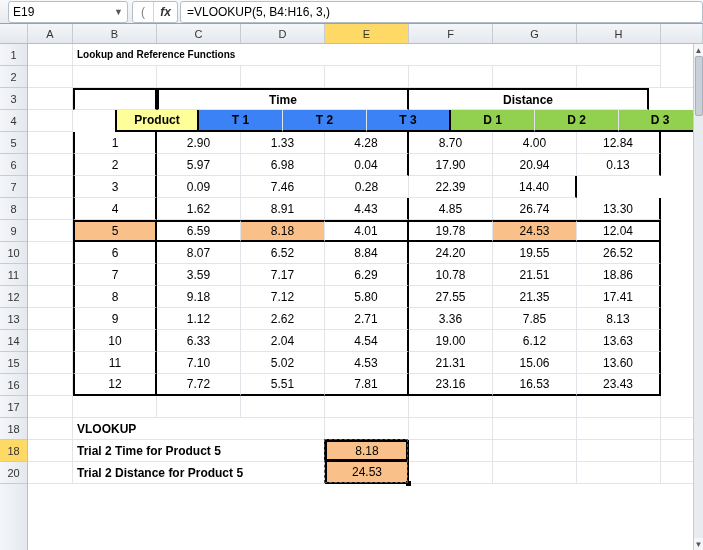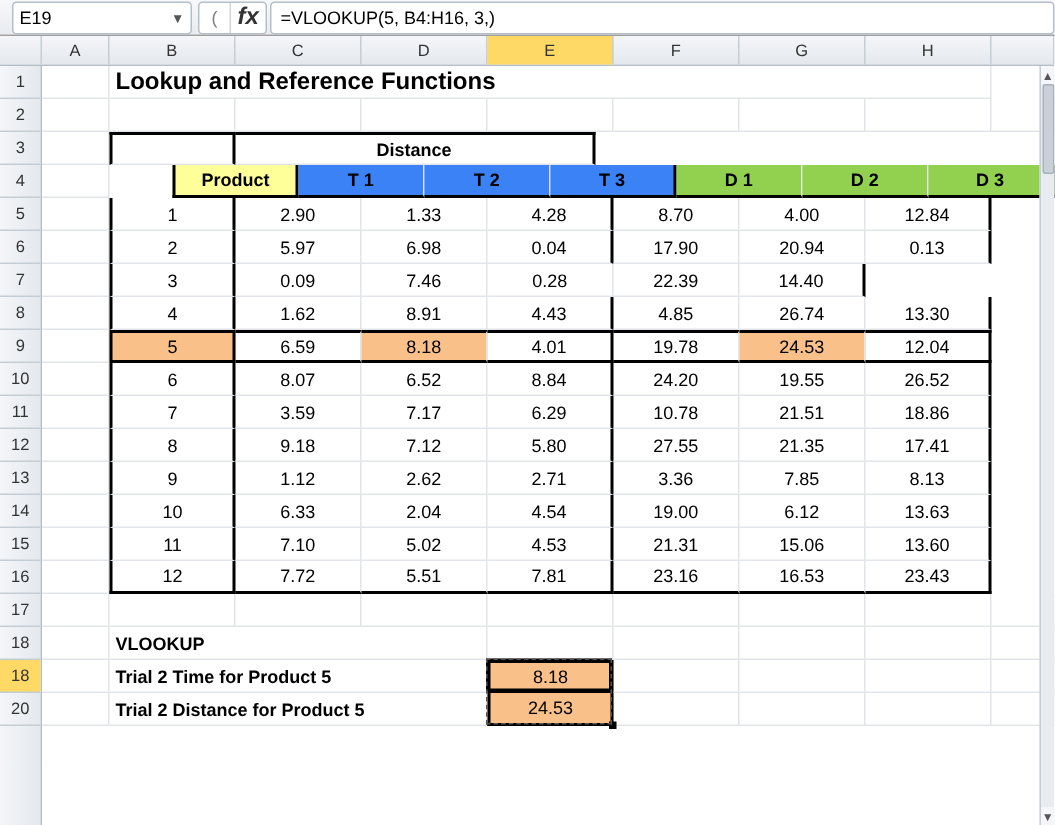--- a/index.html
+++ b/index.html
@@ -5,21 +5,21 @@
   * { box-sizing: border-box; margin: 0; padding: 0; }
   body { font-family: Arial, sans-serif; font-size: 12px; background: #fff; color: #000; overflow: hidden; }
   .app { width: 703px; height: 550px; position: relative; }
 
   
   .fbar { display: flex; align-items: center; height: 24px; border-bottom: 1px solid #a0a0a0; background: linear-gradient(#f7f8fa,#e8ebef); padding: 0; }
   .namebox { display: flex; align-items: center; width: 120px; height: 22px; border: 1px solid #b5bfc9; border-radius: 3px; margin: 0 4px 0 8px; background: #fff; padding: 0 4px; font-size: 12px; }
   .namebox .arrow { margin-left: auto; font-size: 9px; color: #555; }
   .fx-btn-group { display: flex; align-items: center; height: 22px; border: 1px solid #b5bfc9; border-radius: 3px; background: #fff; margin-right: 2px;}
   .fx-btn { width: 20px; height: 20px; display: flex; align-items: center; justify-content: center; color: #808080; font-size: 12px;}
-  .fx-sym { width: 24px; height: 20px; display: flex; align-items: center; justify-content: center; font-style: italic; color: #333; font-weight: bold; font-size: 16px; border-left: 1px solid #d0d5da;}
+  .fx-sym { width: 24px; height: 20px; display: flex; align-items: center; justify-content: center; font-style: italic; color: #333; font-weight: bold; font-size: 12px; border-left: 1px solid #d0d5da;}
   .formula-input { flex: 1; height: 22px; border: 1px solid #b5bfc9; border-radius: 3px; background: #fff; padding: 0 6px; display: flex; align-items: center; font-size: 12px;}
 
   
   .grid-wrap { position: relative; width: 100%; height: calc(100% - 24px); overflow: hidden; }
   .colheads { display: flex; height: 20px; background: linear-gradient(#f4f6f9,#e4e8ed); border-bottom: 1px solid #b5bfc9;}
   .corner { width: 28px; border-right: 1px solid #c5cdd4; }
   .ch { display: flex; align-items: center; justify-content: center; border-right: 1px solid #c5cdd4; color: #333; font-size: 11px; }
   .ch.sel { background: #ffd966; }
   .gridbody { display: flex; height: calc(100% - 20px); }
   .rowheads { width: 28px; background: linear-gradient(to right,#f4f6f9,#e4e8ed); border-right: 1px solid #b5bfc9; }
@@ -51,21 +51,21 @@
   .blue { background: #3b82f6; }
   .green { background: #92d050; }
   .orange { background: #f9c189; }
 
   .bold { font-weight: bold; }
 
   
   .active-cell-border { position: absolute; border: 2px solid #000; pointer-events: none; }
   .active-cell-handle { position: absolute; width: 5px; height: 5px; background: #000; pointer-events: auto; cursor: crosshair; }
 
-  .title { font-weight: bold; font-size: 16px; }
+  .title { font-weight: bold; font-size: 10px; }
 
   .scroll-v { position: absolute; right: 0; top: 20px; bottom: 0; width: 10px; background: #e8ebef; border-left: 1px solid #c5cdd4;}
   .scroll-v .up, .scroll-v .down { height: 12px; display:flex;align-items:center;justify-content:center;font-size:8px;color:#555;background:#f4f6f9;}
   .scroll-v .thumb { position:absolute; top:12px; width:8px; left:1px; height:60px; background:#c9d0d8; border:1px solid #a8b2bd; border-radius:2px;}
 </style>
 </head>
 <body>
 
 <div class="app">
 
@@ -131,20 +131,21 @@
             <div class="cell cD"></div>
             <div class="cell cE"></div>
             <div class="cell cF"></div>
             <div class="cell cG"></div>
             <div class="cell cH"></div>
             <div class="cell cI"></div>
           </div>
           <div class="row">
             <div class="cell cA"></div>
             <div class="cell cB thickTop thickL thickR center"></div>
+            <div class="cell cC thickTop thickL bold center thickR" style="width: 252px;">Time</div>
             <div class="cell cF thickTop bold center thickR" style="width: 240px;">Distance</div>
           </div>
           <div class="row">
             <div class="cell cA"></div>
             <div class="cell cB yellow bold thickL thickR thickBot center">Product</div>
             <div class="cell cC blue bold thickBot center">T 1</div>
             <div class="cell cD blue bold thickBot center">T 2</div>
             <div class="cell cE blue bold thickBot thickR center">T 3</div>
             <div class="cell cF green bold thickBot center">D 1</div>
             <div class="cell cG green bold thickBot center">D 2</div>

